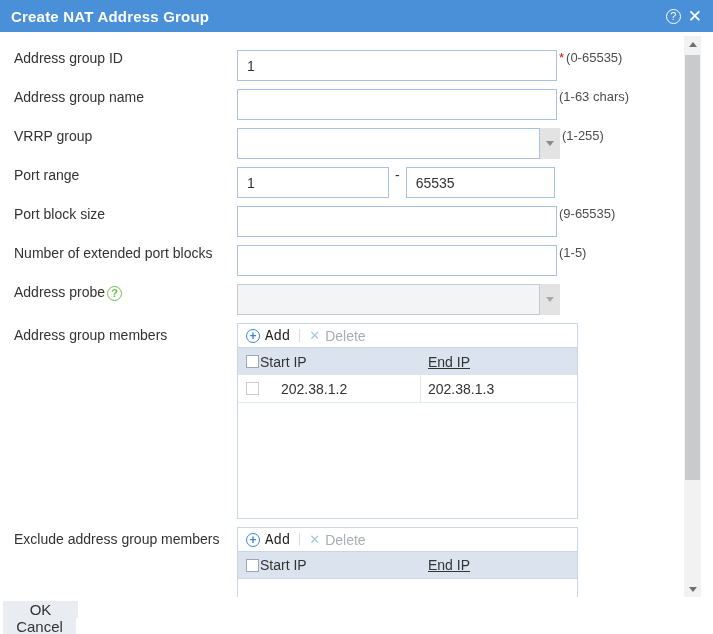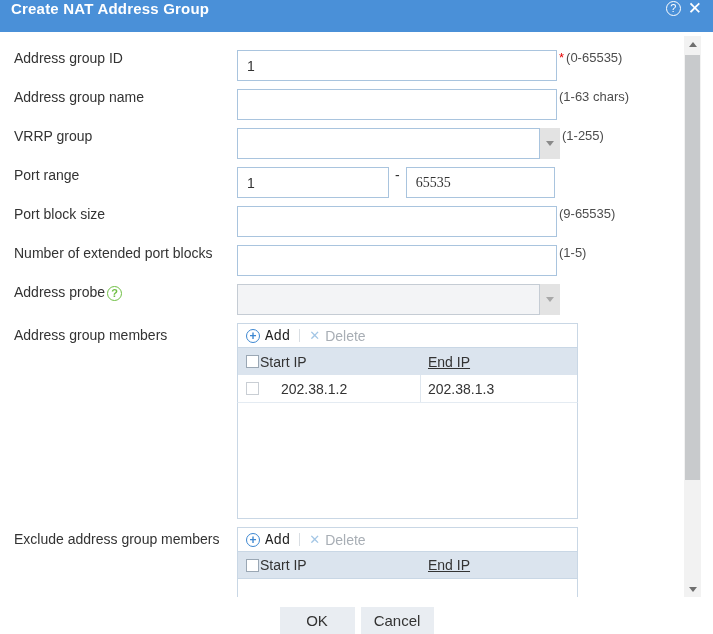--- a/index.html
+++ b/index.html
@@ -5,21 +5,21 @@
   * { margin:0; padding:0; box-sizing:border-box; }
   html,body { width:713px; height:634px; }
   body {
     font-family:"Liberation Sans","DejaVu Sans",sans-serif;
     background:#ffffff; position:relative; overflow:hidden;
     color:#333;
   }
   
   .dlg-header {
     position:absolute; top:0; left:0; width:713px; height:32px;
-    background:#4a90d8; color:#fff; display:flex; align-items:flex-start;
+    background:#4a90d8; color:#fff; display:flex; align-items:center;
     padding:0 11px;
   }
   .dlg-title { font-size:15px; font-weight:bold; letter-spacing:.2px; }
   .hdr-icons { margin-left:auto; display:flex; align-items:center; }
   .help-circle {
     width:15px; height:15px; border:1px solid #fff; border-radius:50%;
     font-size:11px; line-height:13px; text-align:center; display:inline-block;
     cursor:pointer;
   }
   .close-x { font-size:17px; line-height:17px; margin-left:7px; cursor:pointer; font-weight:normal; }
@@ -50,21 +50,21 @@
   }
   .tri-down {
     width:0; height:0; border-left:4px solid transparent;
     border-right:4px solid transparent; border-top:5px solid #8a8a8a;
   }
   .dropdown.disabled .dd-box { background:#f3f4f6; border-color:#c5ccd4; }
   .dropdown.disabled .tri-down { border-top-color:#a8a8a8; }
   
   .pr-input1 { width:152px; }
   .pr-sep { font-size:14px; color:#333; margin:0 6px; }
-  .pr-input2 { width:149px;font-family:Liberation Serif, serif; }
+  .pr-input2 { width:149px; }
   
   .green-help {
     width:15px; height:15px; border:1px solid #6fbf44; border-radius:50%;
     color:#6fbf44; font-size:11px; line-height:13px; text-align:center;
     display:inline-block; margin-left:2px; font-weight:bold;
   }
   
   .grid { width:341px; }
   .grid-toolbar {
     height:25px; border:1px solid #c9d7e5; display:flex; align-items:center;
@@ -105,22 +105,22 @@
   .grid-filler {
     border-left:1px solid #c9d7e5; border-right:1px solid #c9d7e5;
     border-bottom:1px solid #c9d7e5; background:#fff;
   }
   .filler-1 { height:116px; }
   .filler-2 { height:18px; border-bottom:none; }
   .grid-head.bordered-bottom { border-bottom:1px solid #c9d7e5; }
   
   .dlg-footer {
     position:absolute; left:0; bottom:0; width:713px; height:37px;
-    background:#fff; display:flex; align-items:flex-end;
-    justify-content:center; padding-top:5px;
+    background:#fff; display:flex; align-items:flex-start;
+    justify-content:center; padding-top:5px;flex-direction:column;
   }
   .btn {
     height:27px; background:#e9edf2; border:none; font-family:inherit;
     font-size:15px; color:#333; margin:0 3px; cursor:pointer; padding:0 10px;
   }
   .btn-ok { width:75px; }
   .btn-cancel { width:73px; }
   
   .scrollbar {
     position:absolute; top:36px; right:12px; width:17px; height:561px;

